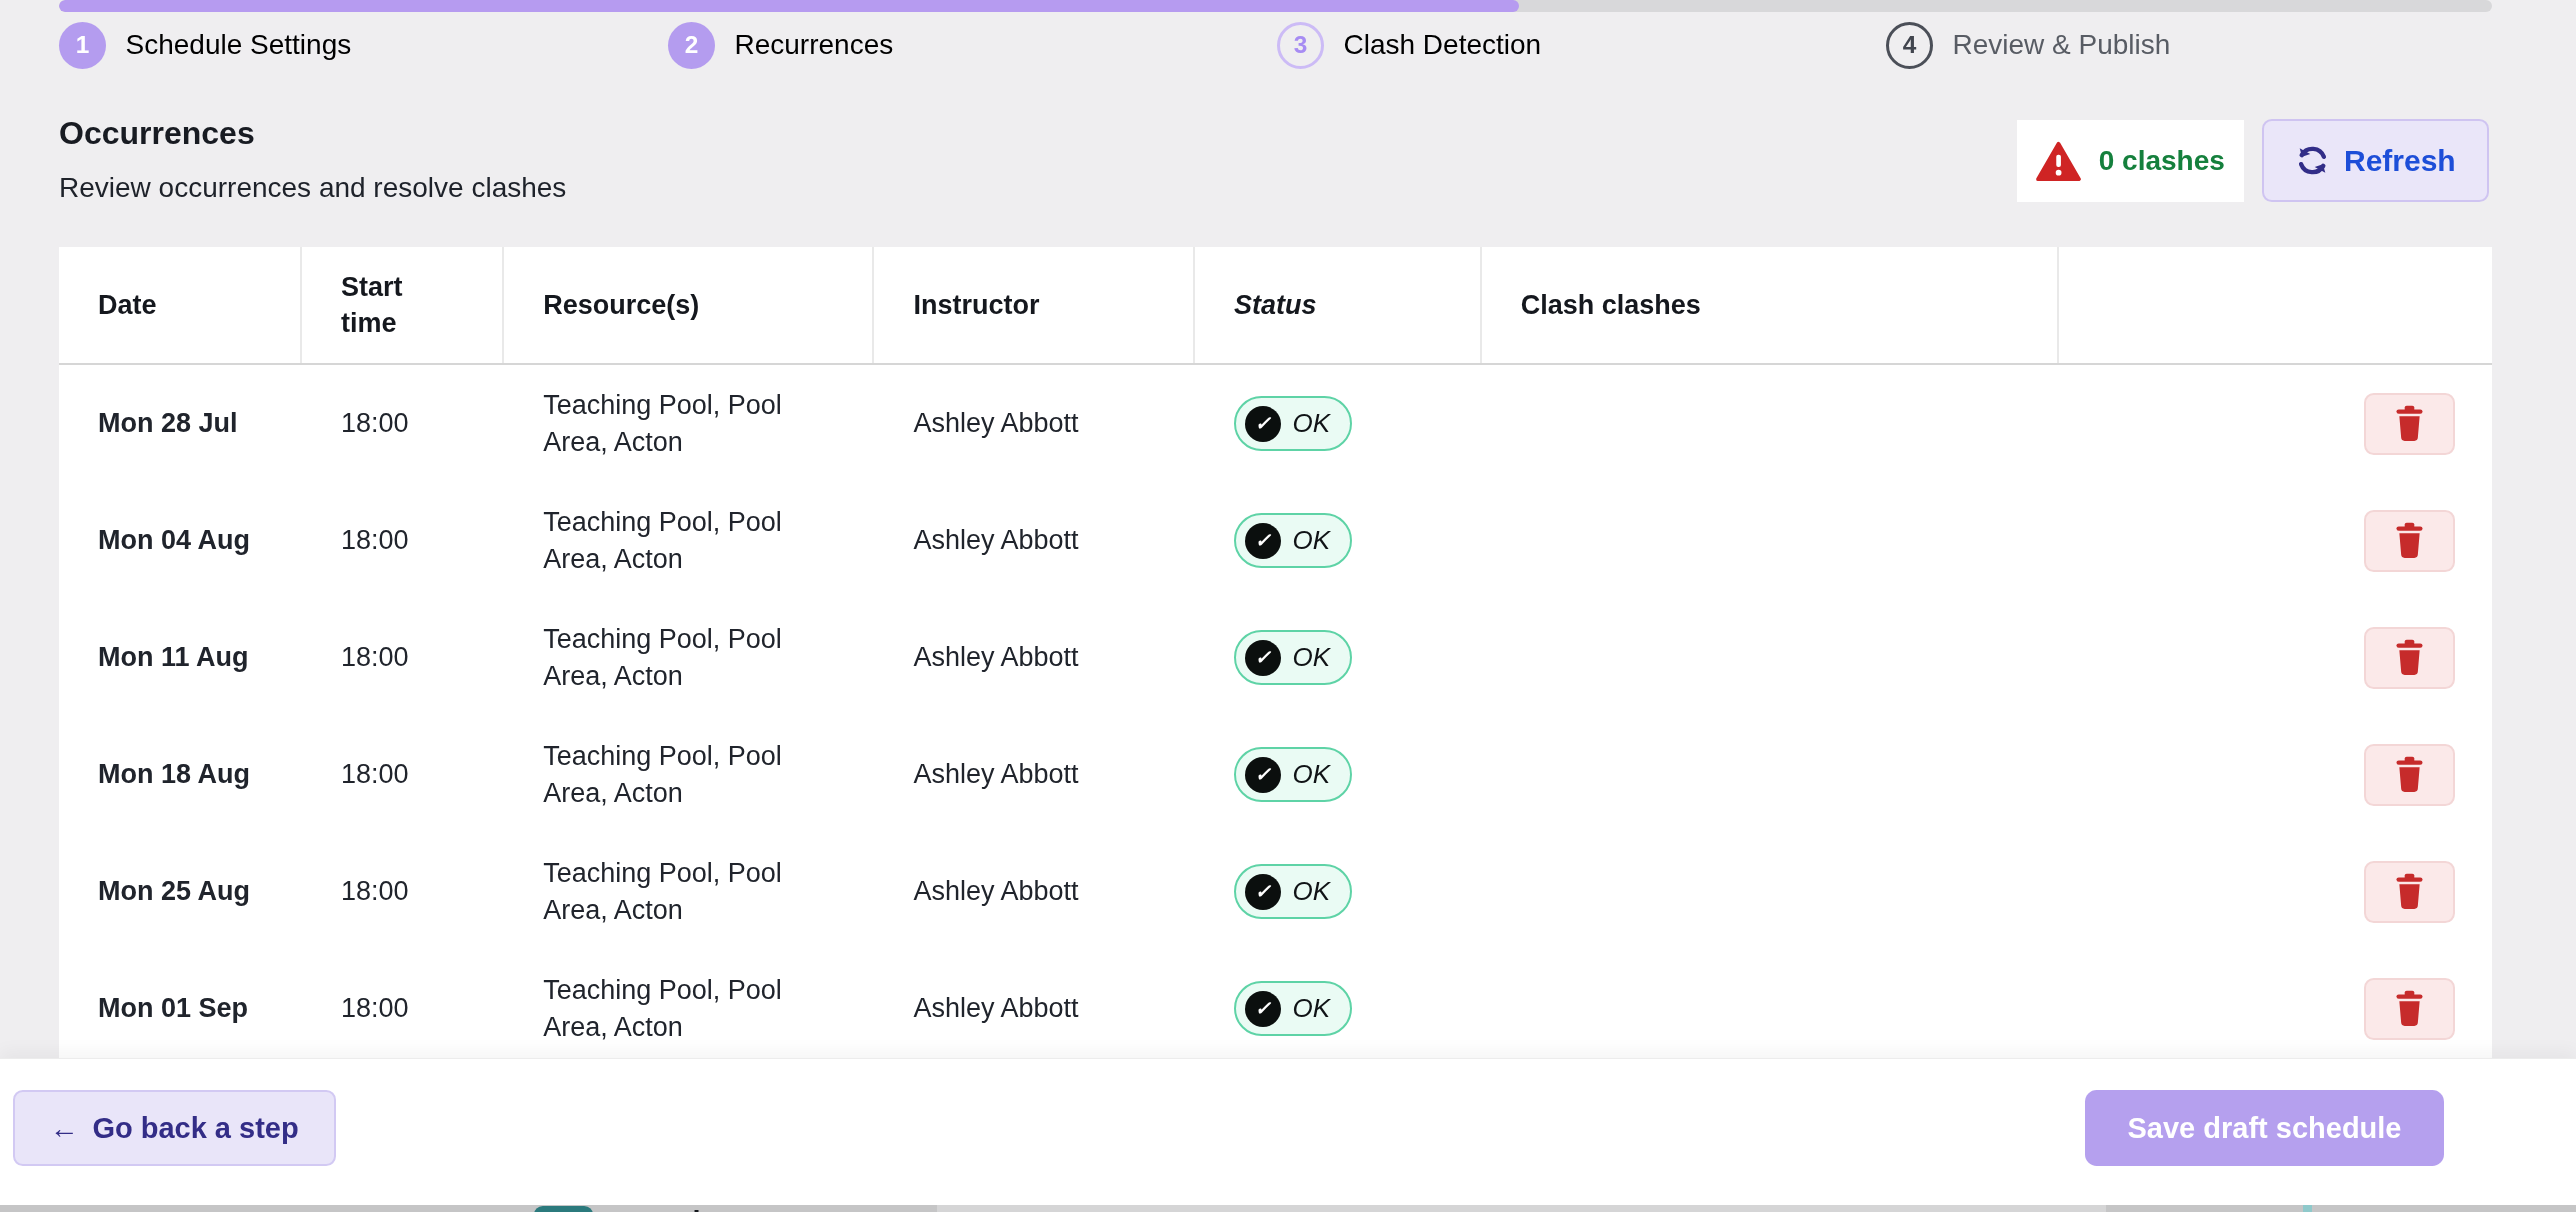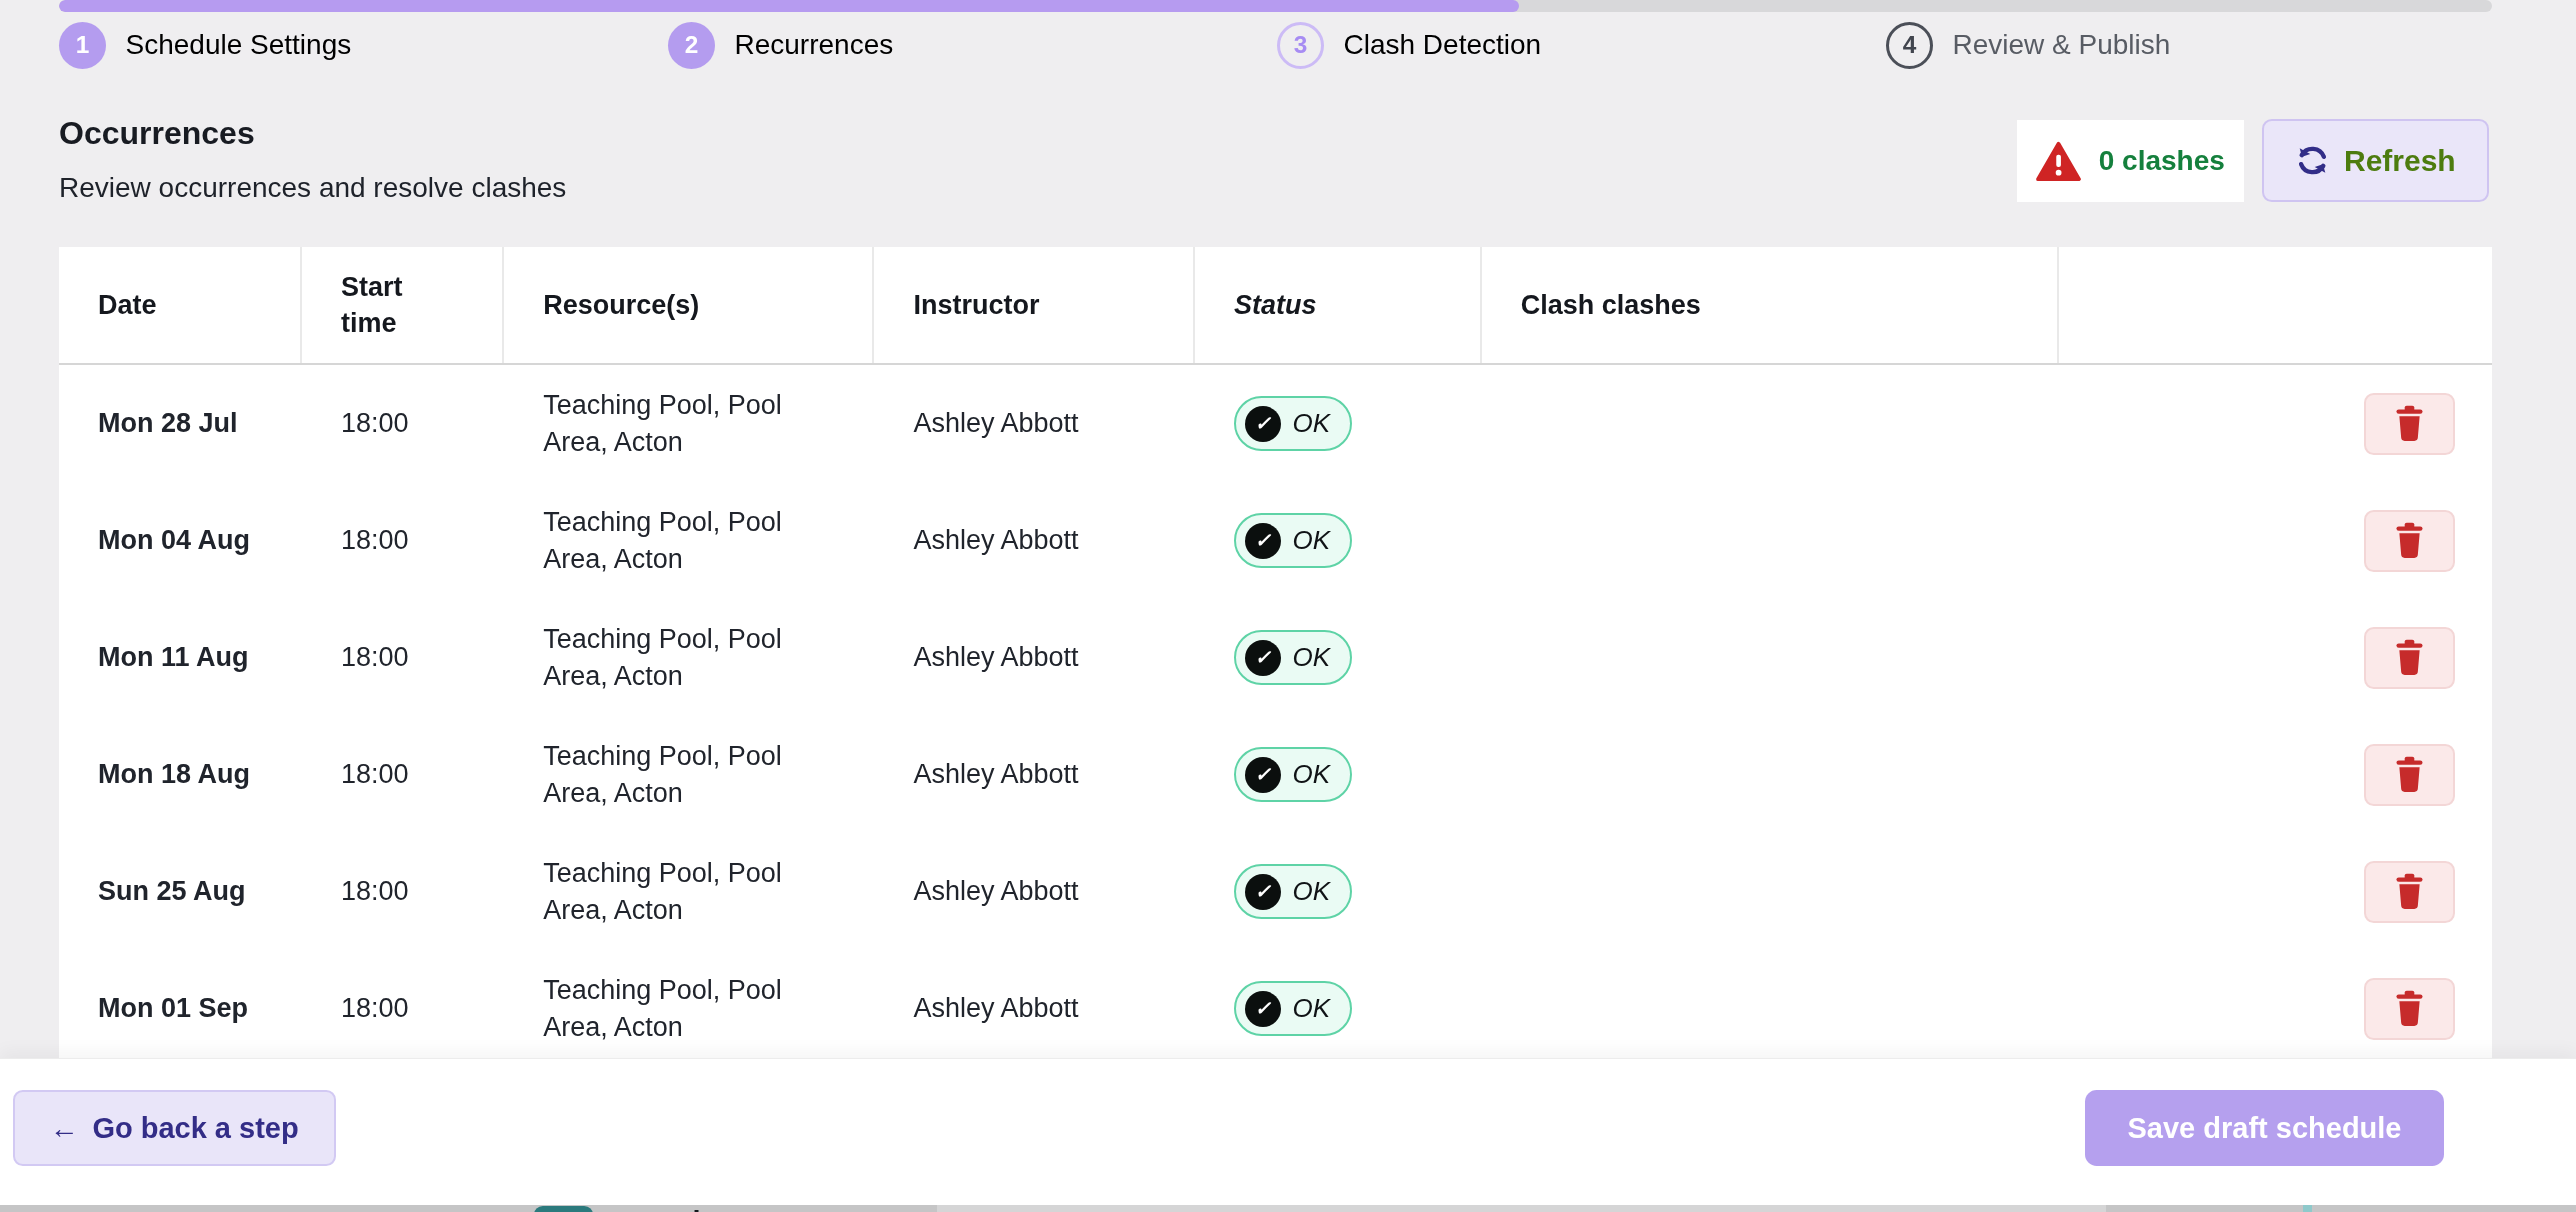--- a/index.html
+++ b/index.html
@@ -31,21 +31,21 @@
   .show-clashes-panel { position:absolute; left:1669px; top:120px; width:348px; height:82px;
     background:#f5f4f6; display:flex; align-items:center; padding-left:33px; }
   .checkbox { width:35px; height:35px; border:2.9px solid #a990f2; border-radius:8.8px; background:#fdfdff; flex:0 0 auto; cursor:pointer; }
   .show-clashes-label { margin-left:21.5px; font-size:28px; color:#0d0f14; }
   .clash-count-panel { position:absolute; left:2017px; top:120px; width:227px; height:82px;
     background:#ffffff; display:flex; align-items:center; justify-content:center; gap:17.6px; }
   .clash-count-text { font-size:28px; font-weight:700; color:#15803d; }
   .refresh-button { position:absolute; left:2262px; top:119px; width:227px; height:83px;
     background:#eae6f9; border:2px solid #cfc4f1; border-radius:9.8px; display:flex; align-items:center;
     justify-content:center; gap:13.7px; cursor:pointer; }
-  .refresh-label { font-size:30px; font-weight:700; color:#4d7c0f; }
+  .refresh-label { font-size:30px; font-weight:700; color:#1d4ed8; }
 
   
   .table { position:absolute; left:59px; top:247px; width:2433px; height:811px; background:#ffffff; overflow:hidden; }
   .thead { display:flex; height:118px; border-bottom:2.9px solid #d6d6d6; }
   .th { display:flex; align-items:center; padding-left:39px; font-size:27px; font-weight:700; color:#15181e;
     border-right:2px solid #e9e9e9; }
   .th:last-child { border-right:none; }
   .th .wrap-narrow { max-width:98px; line-height:36px; }
   .c1{width:244px;} .c2{width:203px;} .c3{width:372px;} .c4{width:322px;} .c5{width:288px;font-style:italic;} .c6{width:580px;} .c7{width:435px;}
   .tr { display:flex; height:117px; }
@@ -250,21 +250,21 @@
           <svg width="33" height="37" viewBox="0 0 24 27">
             <rect x="8.5" y="0.5" width="7" height="4" rx="1.4" fill="#c62b2b"></rect>
             <rect x="2.5" y="3.2" width="19" height="3.2" rx="1.6" fill="#c62b2b"></rect>
             <path d="M4.6 8.2 h14.8 l-1.3 15.6 a2.6 2.6 0 0 1 -2.6 2.4 h-7 a2.6 2.6 0 0 1 -2.6 -2.4 Z" fill="#c62b2b"></path>
           </svg>
         </div>
       </div>
     </div>
 
     <div class="tr">
-      <div class="td td-date c1">Sun 25 Aug</div>
+      <div class="td td-date c1">Mon 25 Aug</div>
       <div class="td c2">18:00</div>
       <div class="td td-resources c3">
             <span class="res-text">Teaching Pool, Pool Area, Acton</span>
           </div>
       <div class="td c4">Ashley Abbott</div>
       <div class="td c5">
         <div class="status-pill">
           <div class="status-check">✓</div>
           <div class="status-text">OK</div>
         </div>

